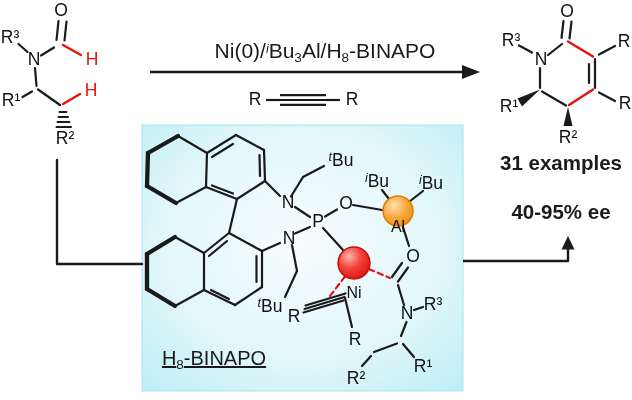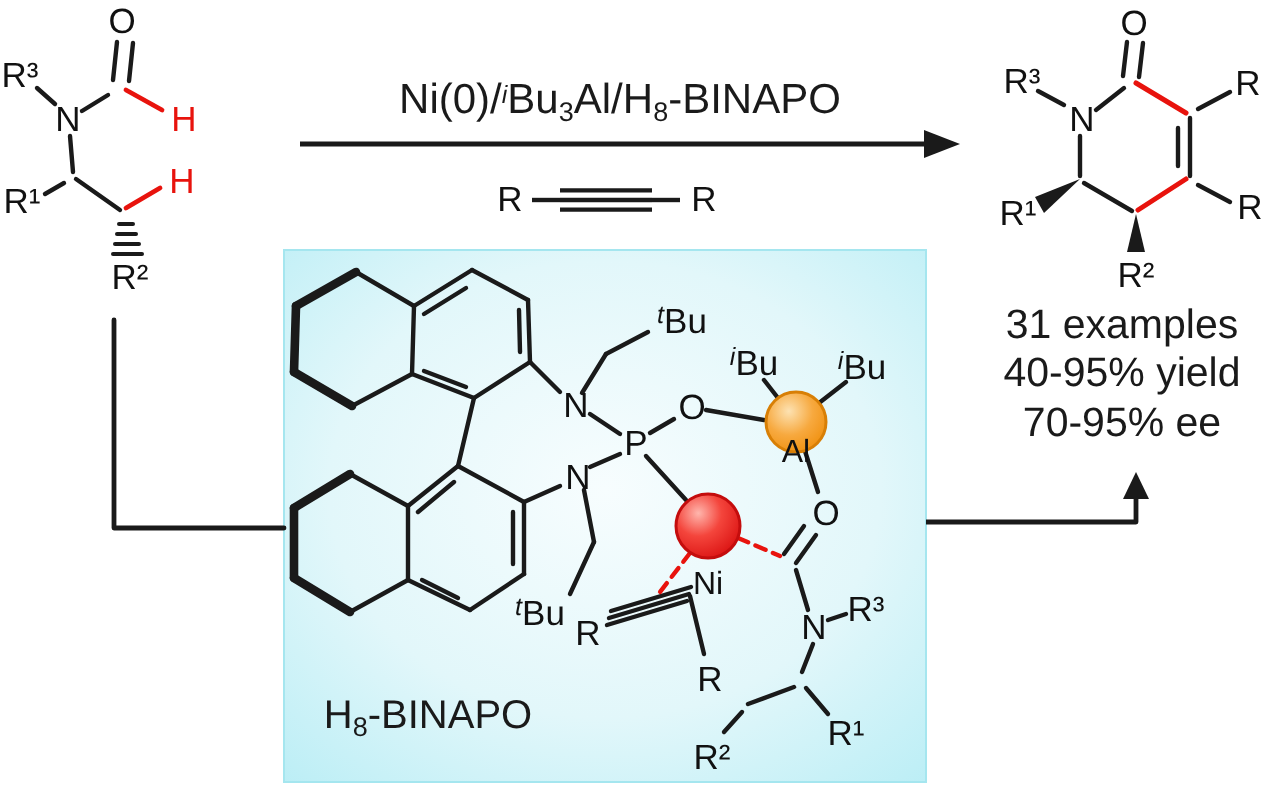--- a/index.html
+++ b/index.html
@@ -3,22 +3,22 @@
 <meta charset="utf-8">
 <style>
   html,body{margin:0;padding:0;background:#ffffff;}
   #scheme{position:relative;width:632px;height:400px;background:#ffffff;overflow:hidden;
           font-family:"Liberation Sans","DejaVu Sans",sans-serif;}
   #scheme svg{position:absolute;left:0;top:0;}
   .lbl{position:absolute;transform:translate(-50%,-50%);white-space:nowrap;line-height:1;
        font-size:17.5px;color:#111;}
   .red{color:#e8130d;}
   .cond{font-size:21px;color:#1a1a1a;}
-  .res{font-size:20.5px;color:#1a1a1a;}
-  .bigname{font-size:20px;color:#1a1a1a;}
+  .res{font-size:20.5px;color:#1a1a1a;font-weight:bold;}
+  .bigname{font-size:20px;color:#1a1a1a;text-decoration:underline;}
   .sphere{font-size:16px;color:#111;margin-top:16px;}
   .pfx{font-style:italic;font-size:12.5px;position:relative;top:-5px;}
   .sub{font-size:13.5px;position:relative;top:4px;}
 </style>
 </head>
 <body>
 
 <div id="scheme">
 
 <svg width="632" height="400" viewBox="0 0 632 400">
@@ -186,36 +186,35 @@
 </svg>
 
 <div class="lbl" style="left:61px;top:11px">O</div>
 <div class="lbl" style="left:34px;top:60px">N</div>
 <div class="lbl" style="left:10px;top:38px">R³</div>
 <div class="lbl red" style="left:92px;top:60px">H</div>
 <div class="lbl" style="left:11px;top:101px">R¹</div>
 <div class="lbl red" style="left:91px;top:91px">H</div>
 <div class="lbl" style="left:65px;top:139px">R²</div>
 
-<div class="lbl cond" style="left:310px;top:50px"><span>Ni(0)/</span><span class="pfx">i</span><span>Bu</span><span class="sub">3</span><span>Al/H</span><span class="sub">8</span><span>-BINAPO</span></div>
+<div class="lbl cond" style="left:325px;top:50px"><span>Ni(0)/</span><span class="pfx">i</span><span>Bu</span><span class="sub">3</span><span>Al/H</span><span class="sub">8</span><span>-BINAPO</span></div>
 
 <div class="lbl" style="left:255px;top:100px">R</div>
 <div class="lbl" style="left:352px;top:100px">R</div>
 
 <div class="lbl" style="left:567px;top:12px">O</div>
 <div class="lbl" style="left:541px;top:60px">N</div>
 <div class="lbl" style="left:511px;top:41px">R³</div>
 <div class="lbl" style="left:624px;top:42px">R</div>
 <div class="lbl" style="left:625px;top:104px">R</div>
 <div class="lbl" style="left:509px;top:107px">R¹</div>
 <div class="lbl" style="left:568px;top:138px">R²</div>
 
 <div class="lbl res" style="left:561px;top:163px">31 examples</div>
-<div class="lbl res" style="left:561px;top:187px">40-95% yield</div>
-<div class="lbl res" style="left:561px;top:212px">70-95% ee</div>
+<div class="lbl res" style="left:561px;top:212px">40-95% ee</div>
 
 <div class="lbl" style="left:288px;top:203px">N</div>
 <div class="lbl" style="left:289px;top:239px">N</div>
 <div class="lbl" style="left:318px;top:222px">P</div>
 <div class="lbl" style="left:346px;top:204px">O</div>
 <div class="lbl sphere" style="left:398px;top:211px">Al</div>
 <div class="lbl sphere" style="left:354px;top:277px">Ni</div>
 
 <div class="lbl" style="left:341px;top:161px"><span class="pfx">t</span><span>Bu</span></div>
 <div class="lbl" style="left:270px;top:307px"><span class="pfx">t</span><span>Bu</span></div>

